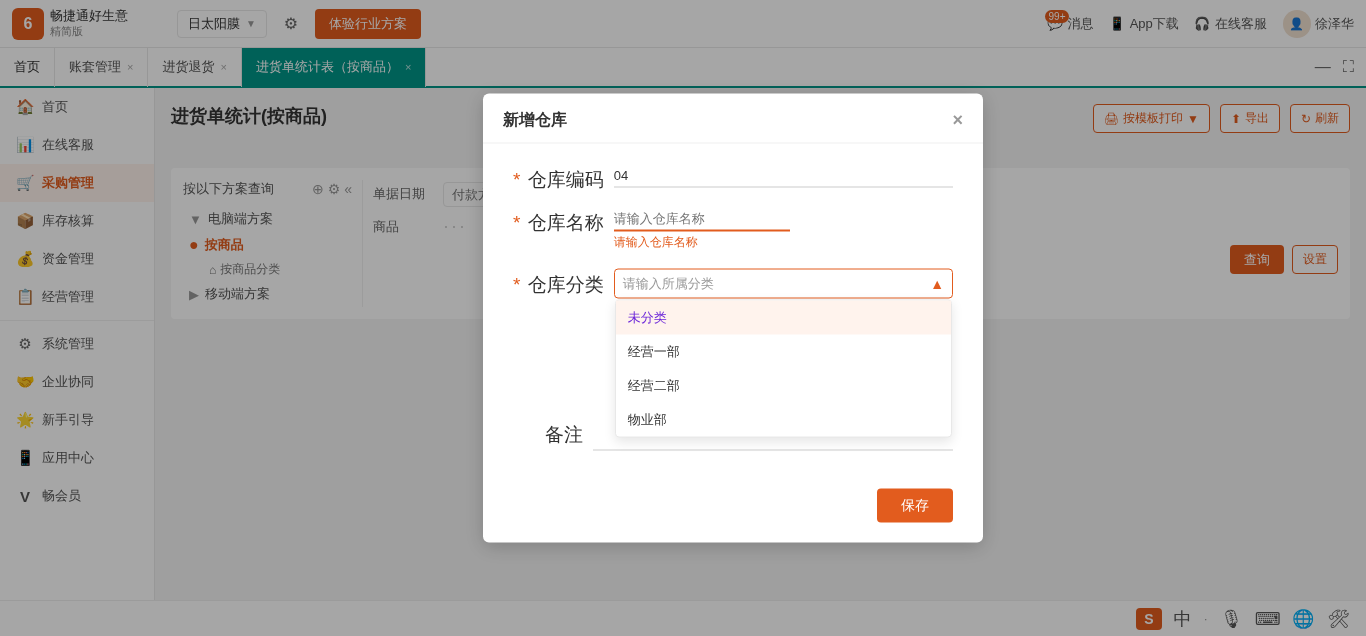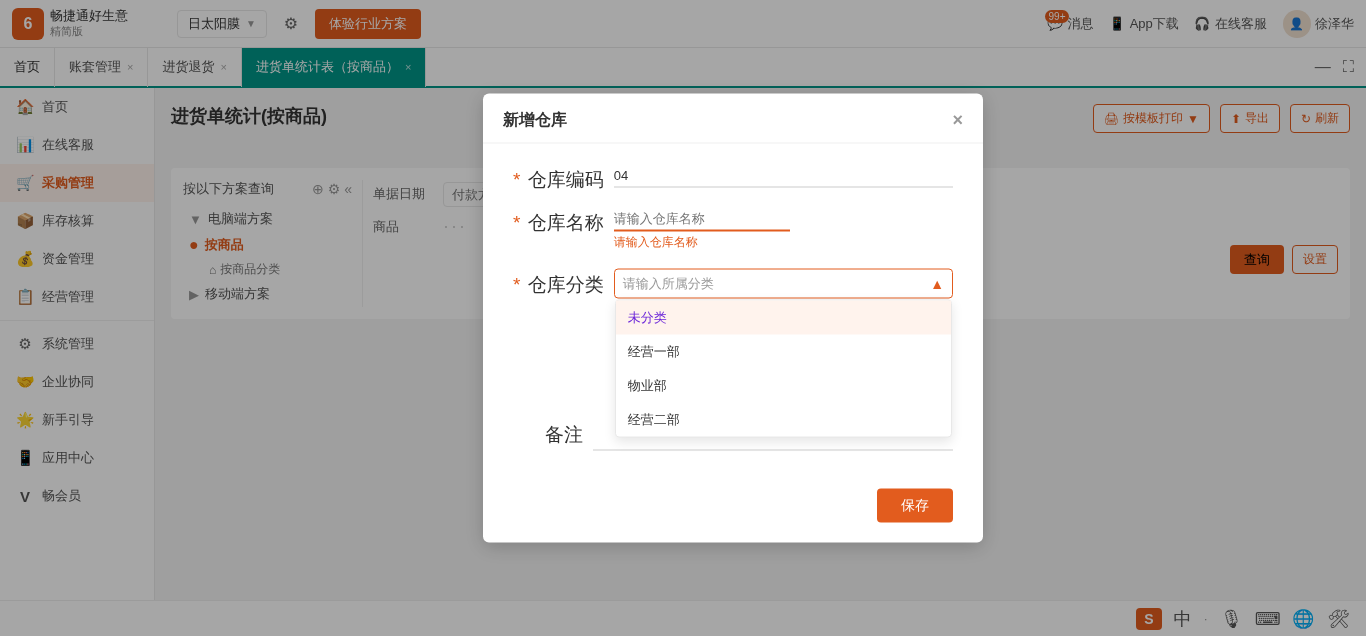--- a/index.html
+++ b/index.html
@@ -187,21 +187,21 @@
       padding: 5px 10px;
       border: 1px solid #e25c1e;
       border-radius: 4px;
       color: #e25c1e;
       background: white;
       font-size: 12px;
       cursor: pointer;
     }
     .toolbar-btn-orange {
       background: #e25c1e;
-      color: #000000;
+      color: #ffffff;
       border: none;
       border-radius: 4px;
       padding: 5px 14px;
       font-size: 13px;
       cursor: pointer;
     }
     .query-section {
       background: white;
       border-radius: 4px;
       padding: 12px;
@@ -635,22 +635,22 @@
       <span class="form-label">
         <span class="required">*</span>
         <span>仓库分类</span>
       </span>
       <div class="dropdown-trigger open" style="position:relative;">
         <span>请输入所属分类</span>
         <span class="dropdown-arrow-up">▲</span>
         <div class="dropdown-list">
           <div class="dropdown-item selected">未分类</div>
           <div class="dropdown-item">经营一部</div>
+          <div class="dropdown-item">经营二部</div>
           <div class="dropdown-item">物业部</div>
-          <div class="dropdown-item">经营二部</div>
         </div>
       </div>
     </div>
 
     <div class="form-row" style="margin-top:120px;">
       <span class="form-label">备注</span>
       <textarea class="textarea-input" style=""></textarea>
     </div>
   </div>
   <div class="modal-footer">

